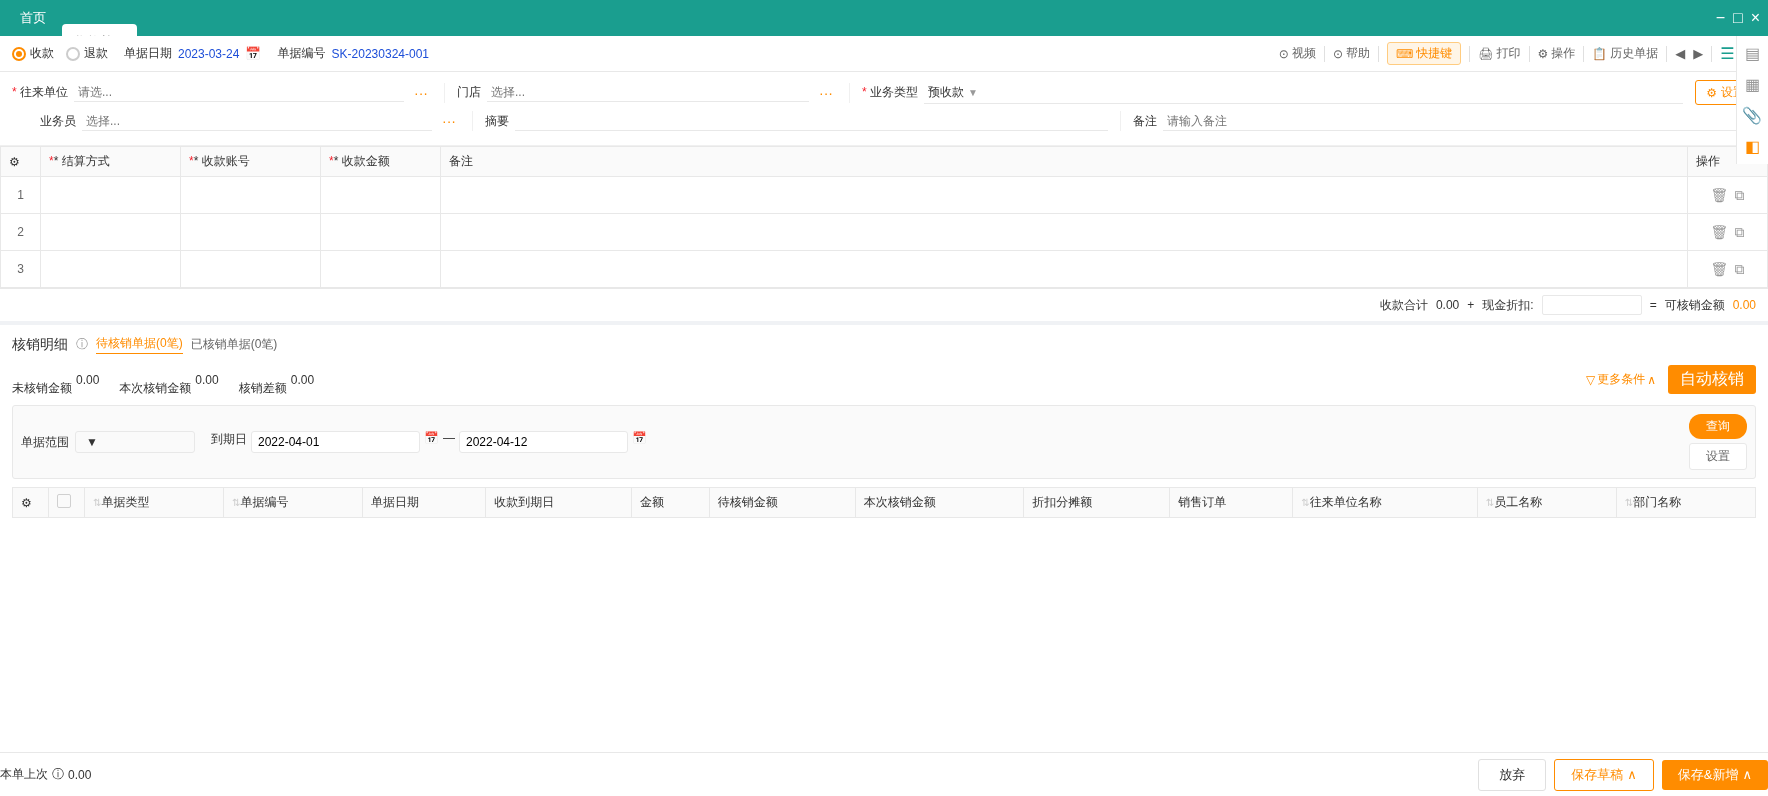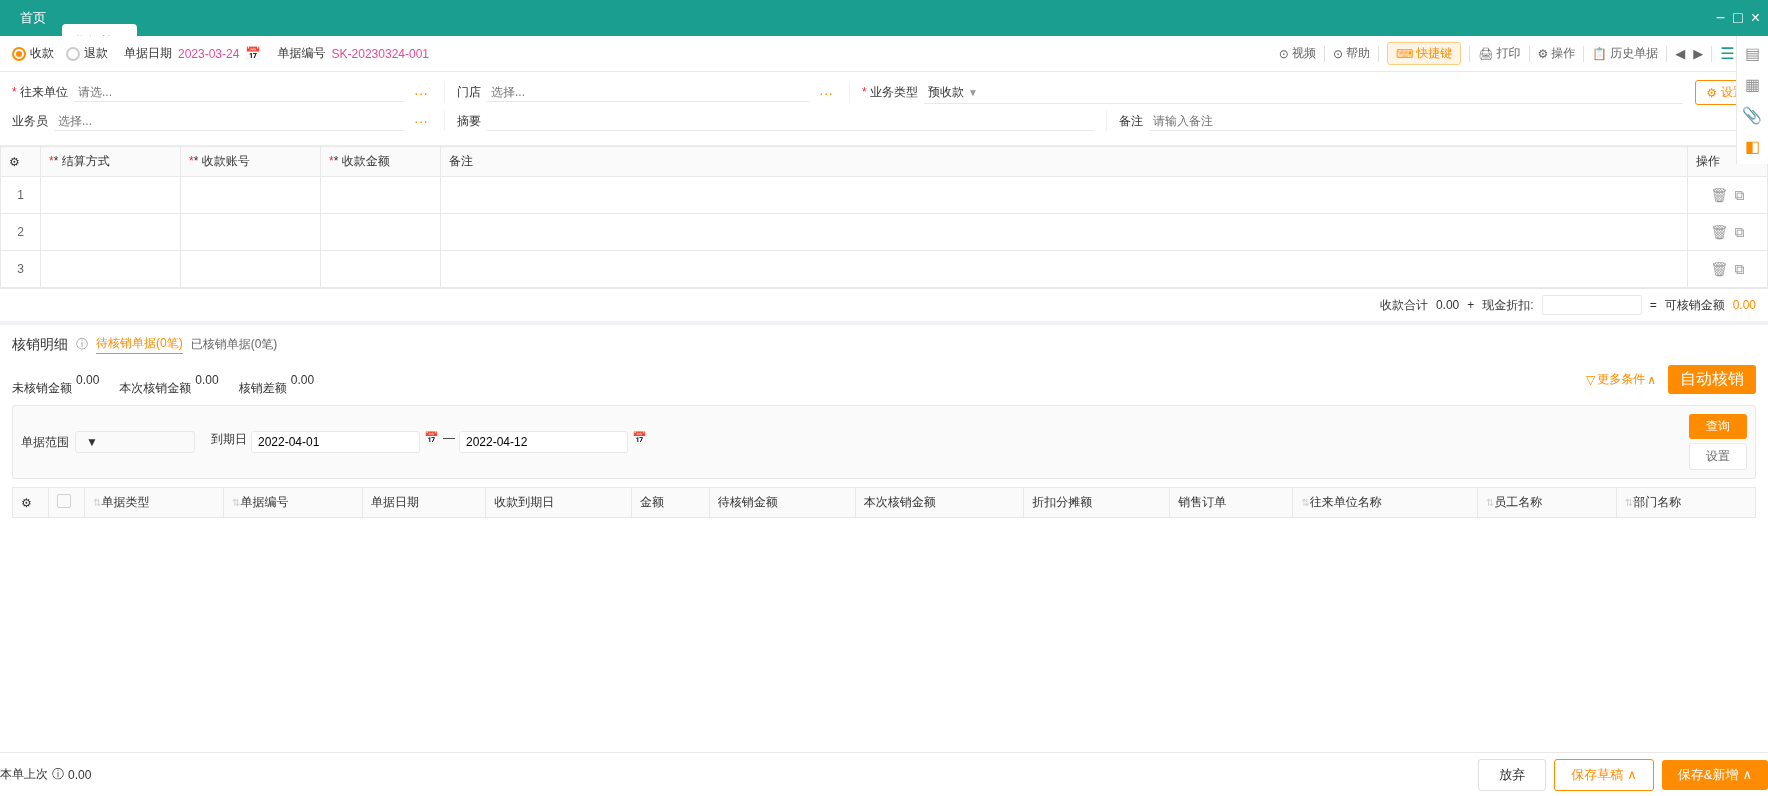--- a/index.html
+++ b/index.html
@@ -39,21 +39,21 @@
     .radio-item { display: flex; align-items: center; gap: 4px; cursor: pointer; }
     .radio-dot {
       width: 14px; height: 14px; border-radius: 50%;
       border: 2px solid #ccc; display: flex; align-items: center; justify-content: center;
     }
     .radio-dot.active { border-color: #ff8c00; }
     .radio-dot.active::after { content: ''; width: 6px; height: 6px; border-radius: 50%; background: #ff8c00; }
 
     .toolbar-field { display: flex; align-items: center; gap: 6px; }
     .toolbar-label { color: #333; white-space: nowrap; }
-    .toolbar-value { color: #ec4899; font-weight: 500; }
+    .toolbar-value { color: #1d4ed8; font-weight: 500; }
     .icon-btn { color: #666; cursor: pointer; font-size: 13px; }
     .divider-v { width: 1px; height: 16px; background: #e0e0e0; }
 
     .toolbar-right { margin-left: auto; display: flex; align-items: center; gap: 8px; }
     .toolbar-action { display: flex; align-items: center; gap: 3px; color: #666; cursor: pointer; font-size: 12px; }
     .shortcut-btn {
       background: #fff5e6; color: #ff8c00; border: 1px solid #ffcc80;
       padding: 2px 8px; border-radius: 3px; cursor: pointer; font-size: 12px;
       display: flex; align-items: center; gap: 3px;
     }
@@ -141,21 +141,21 @@
     .filter-field { display: flex; align-items: center; gap: 6px; }
     .filter-select {
       border: 1px solid #e8e8e8; padding: 3px 6px; border-radius: 3px;
       font-size: 12px; min-width: 120px; display: flex; align-items: center; gap: 4px; cursor: pointer;
     }
     .filter-date { display: flex; gap: 4px; }
     .date-input { border: 1px solid #e8e8e8; padding: 3px 6px; border-radius: 3px; font-size: 12px; }
     .cal-icon { color: #999; cursor: pointer; }
     .query-btn {
       background: #ff8c00; color: #fff; border: none;
-      padding: 4px 16px; border-radius: 3px; cursor: pointer; font-size: 12px;
+      padding: 4px 16px; border-radius: 12px; cursor: pointer; font-size: 12px;
     }
     .set-btn {
       background: #fff; color: #666; border: 1px solid #e8e8e8;
       padding: 4px 16px; border-radius: 3px; cursor: pointer; font-size: 12px;
     }
     .filter-btns { display: flex; flex-direction: column; gap: 4px; margin-left: auto; }
 
     
     .lower-table { width: 100%; border-collapse: collapse; }
     .lower-table th {
@@ -316,21 +316,21 @@
       <div style="margin-left: 12px;">
         <div class="settings-btn">
           <span>⚙</span>
           <span>设置</span>
         </div>
       </div>
     </div>
 
     <div class="form-row">
 
-      <div class="field-group" style="max-width: 420px;">
+      <div class="field-group" style="max-width: 420px; margin-left: 28px;">
         <span class="field-label">业务员</span>
         <input class="field-input" type="text" placeholder="选择..." style="">
         <span class="more-btn">···</span>
       </div>
       <div class="field-divider"></div>
 
       <div class="field-group" style="flex: 1;">
         <span class="field-label">摘要</span>
         <input class="field-input" type="text" style="flex: 1 1 0%;">
       </div>

